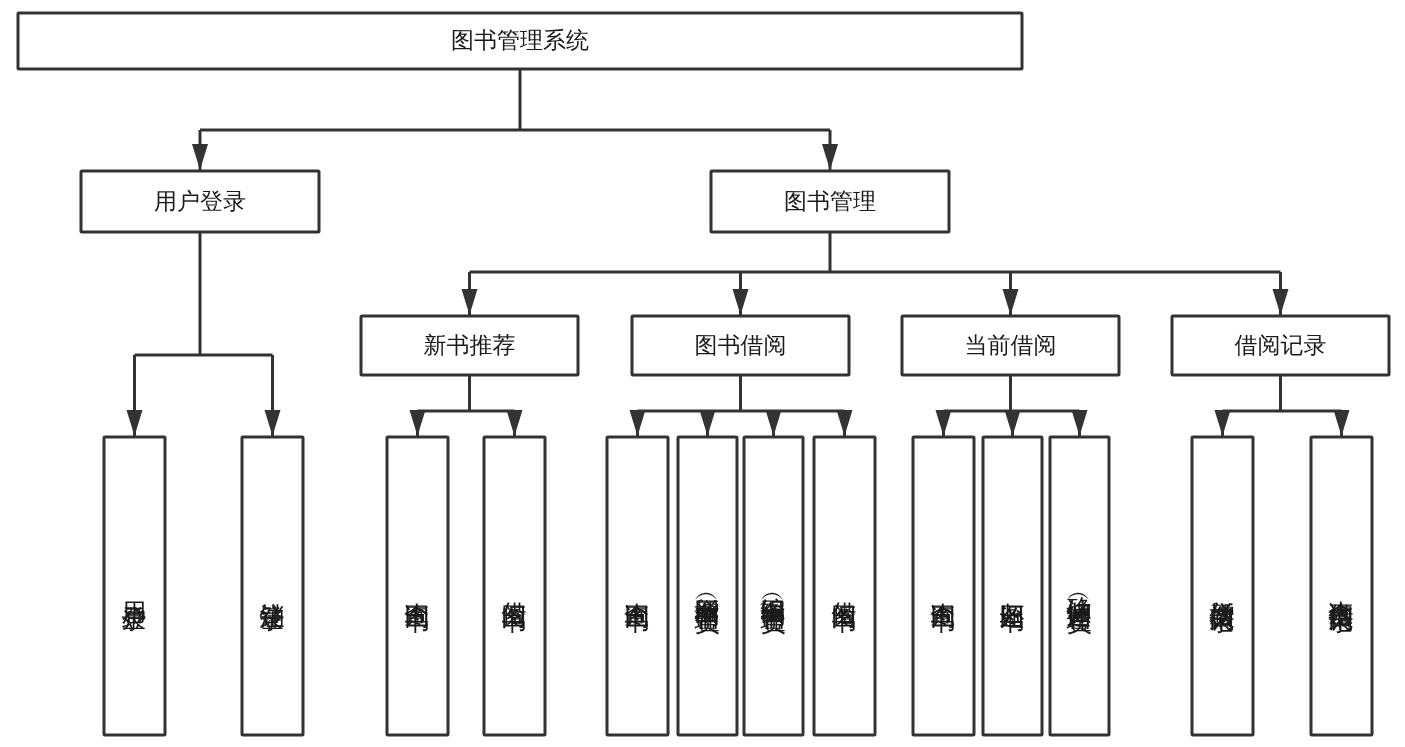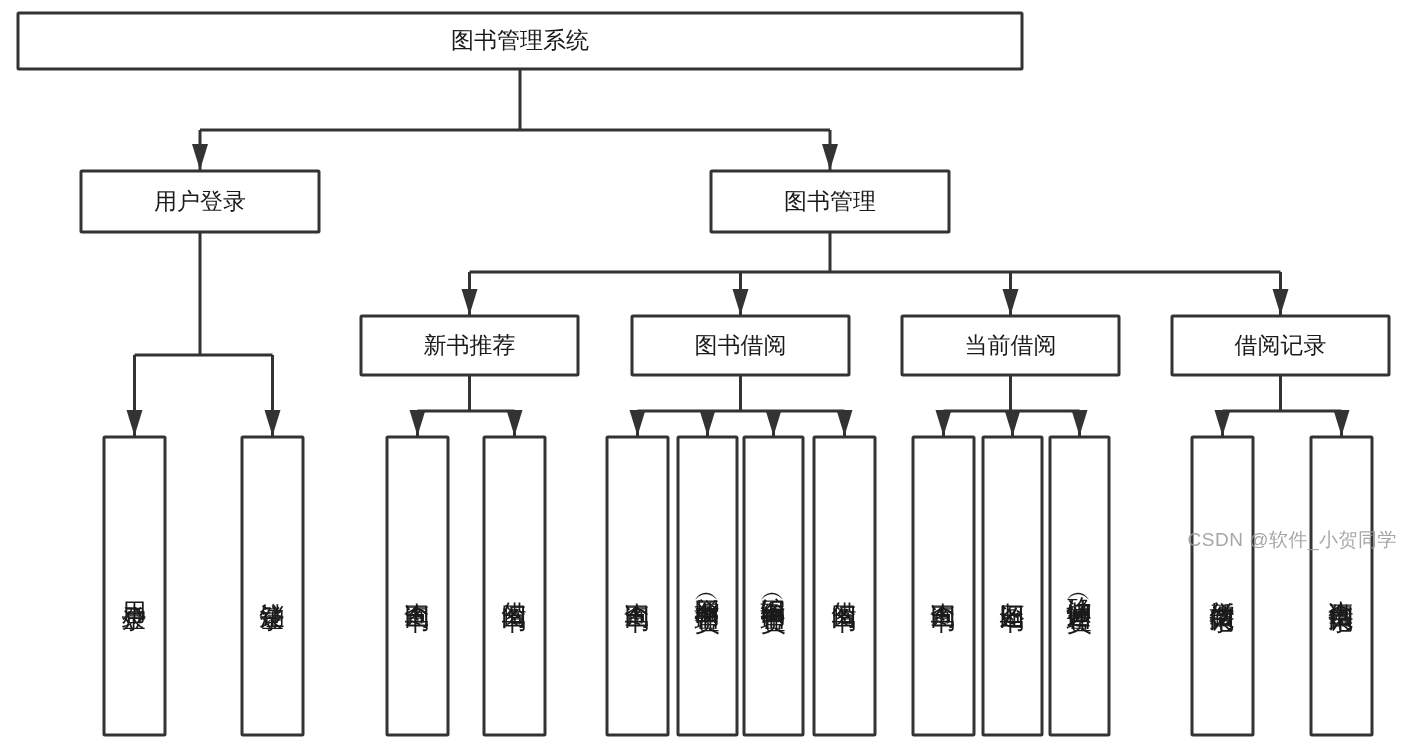--- a/index.html
+++ b/index.html
@@ -206,15 +206,14 @@
         <span>确认归还（管理员）</span>
       </div>
       <div class="node-label-v" style="left: 1192px; top: 437px; width: 61px; height: 298px;">
         <span>新增借阅记录</span>
       </div>
       <div class="node-label-v" style="left: 1311px; top: 437px; width: 61px; height: 298px;">
         <span>查询借阅记录</span>
       </div>
     </div>
 
-  <div class="watermark">CSDN @软件_小贺同学</div>
 
 </div>
 
 </body></html>

